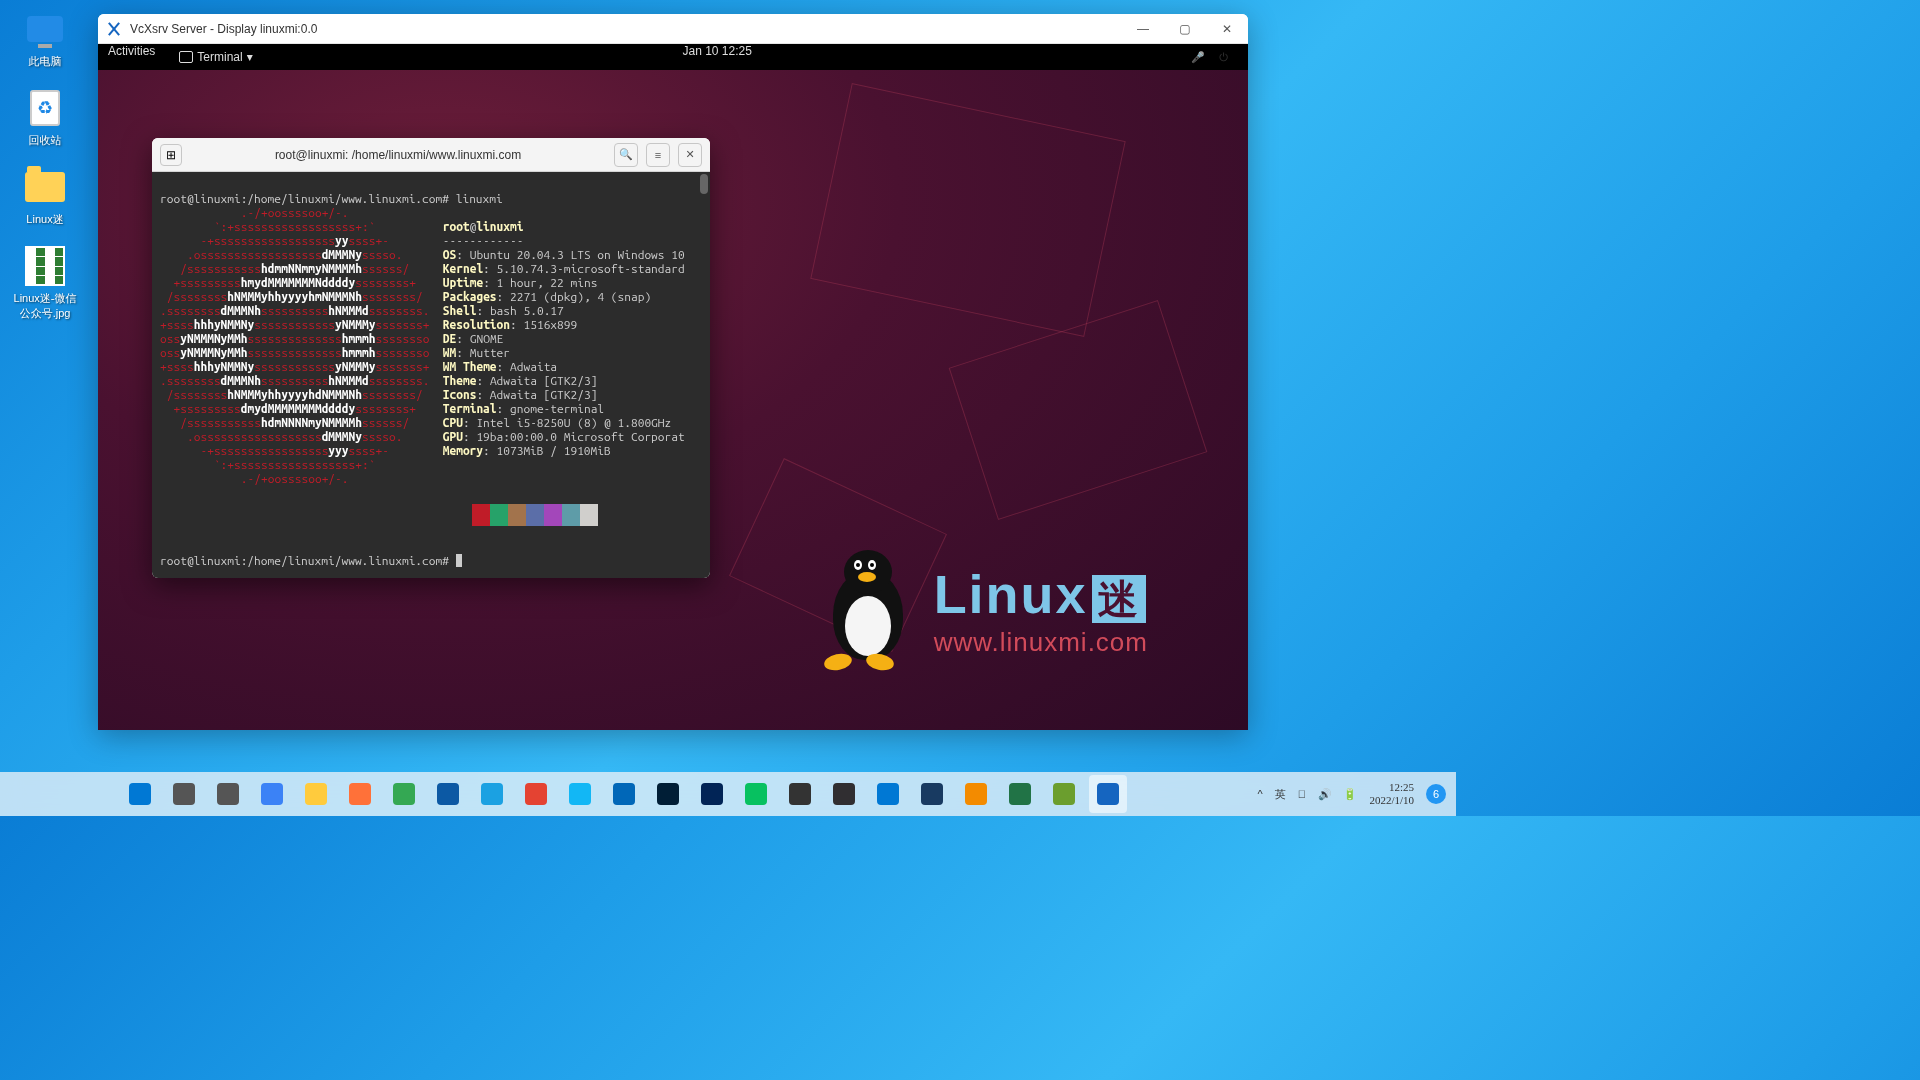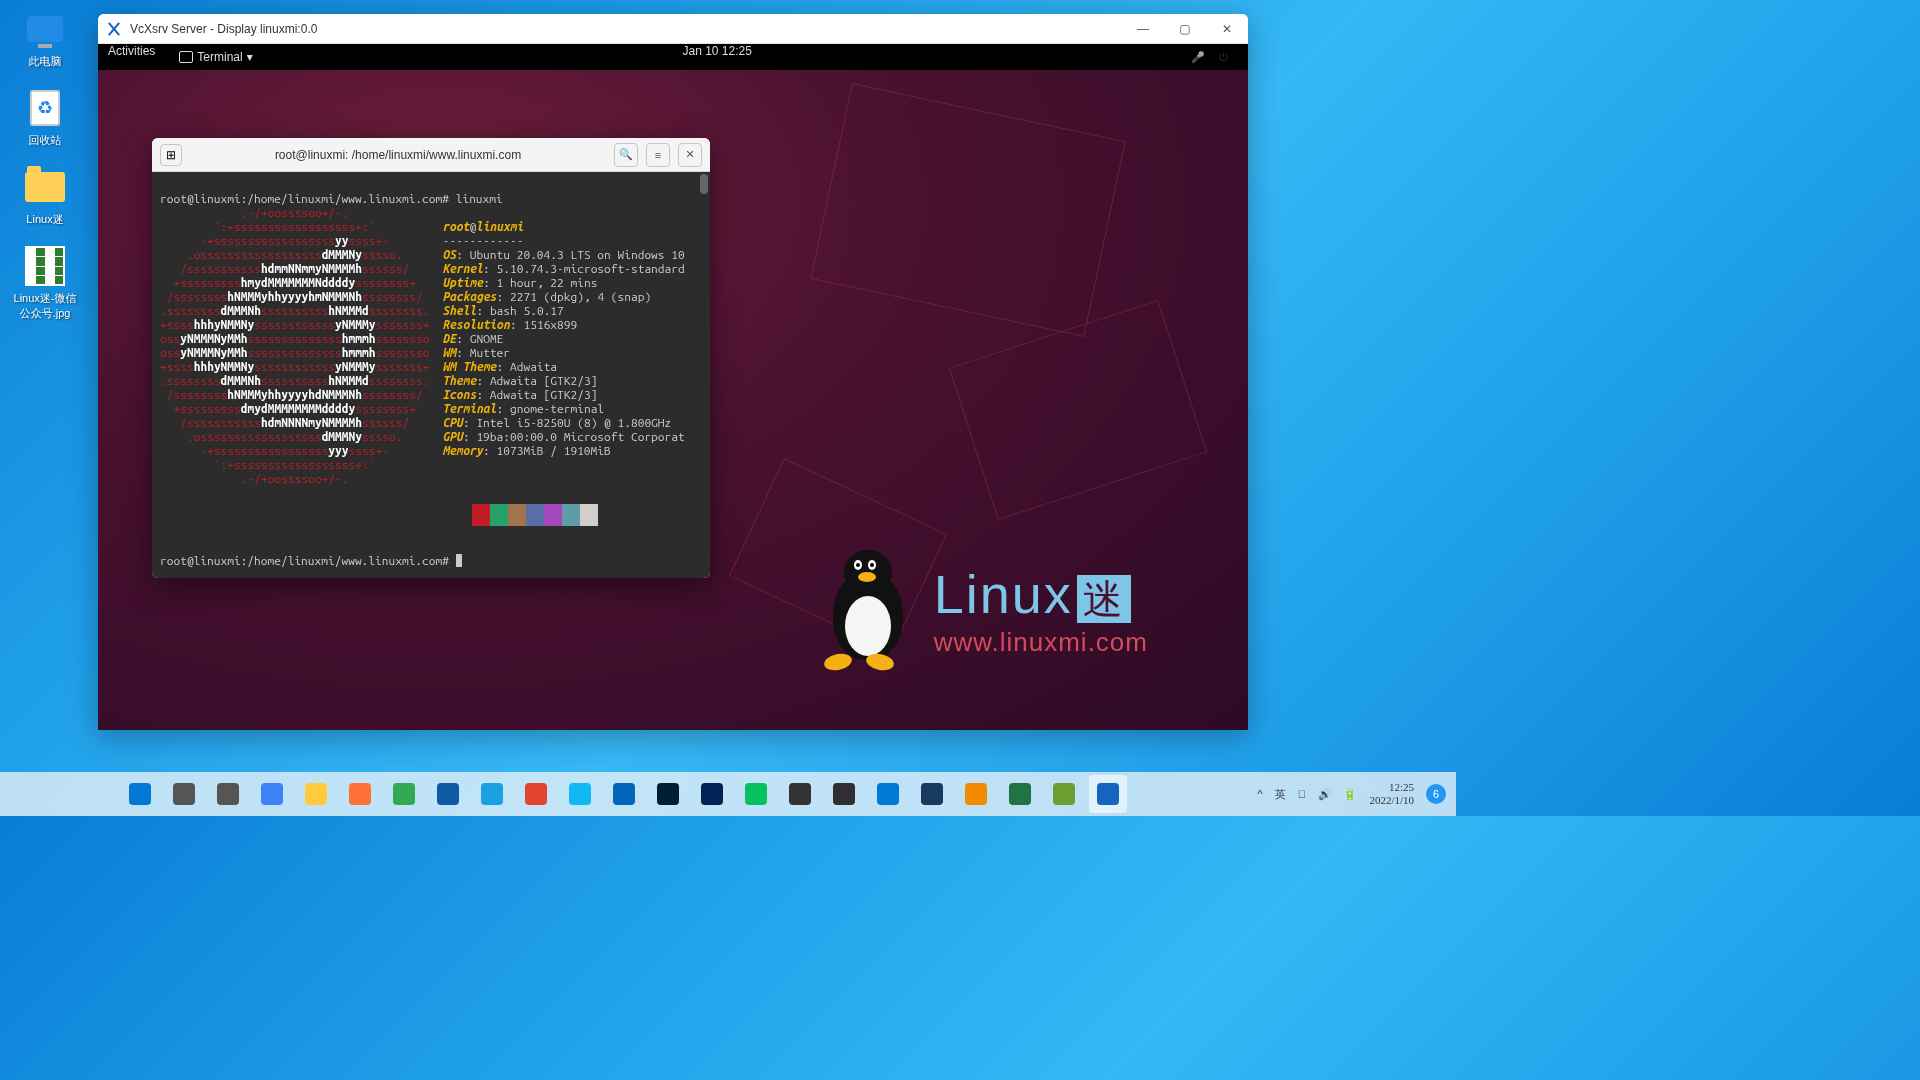--- a/index.html
+++ b/index.html
@@ -62,35 +62,35 @@
 .tux { width: 100px; height: 120px; position: relative; }
 .tux .body { width: 70px; height: 90px; background: #111; border-radius: 50% 50% 45% 45%; position: absolute; bottom: 10px; left: 15px; }
 .tux .belly { width: 46px; height: 60px; background: #f5f5f5; border-radius: 50%; position: absolute; bottom: 14px; left: 27px; }
 .tux .head { width: 48px; height: 44px; background: #111; border-radius: 50%; position: absolute; top: 0; left: 26px; }
 .tux .eye { width: 8px; height: 10px; background: #fff; border-radius: 50%; position: absolute; top: 10px; }
 .tux .eye.l { left: 36px; } .tux .eye.r { left: 50px; }
 .tux .eye::after { content: ""; width: 4px; height: 4px; background: #000; border-radius: 50%; position: absolute; top: 3px; left: 2px; }
 .tux .beak { width: 18px; height: 10px; background: #f5b014; border-radius: 50%; position: absolute; top: 22px; left: 40px; }
 .tux .foot { width: 28px; height: 16px; background: #f5b014; border-radius: 50%; position: absolute; bottom: 0; }
 .tux .foot.l { left: 6px; transform: rotate(-12deg); } .tux .foot.r { left: 48px; transform: rotate(12deg); }
-.brand-text .big { font-size: 54px; font-weight: 400; color: #7ec6e8; letter-spacing: 2px; }
+.brand-text .big { font-size: 54px; font-weight: 700; color: #7ec6e8; letter-spacing: 2px; }
 .brand-text .big .cn { font-size: 40px; background: #7ec6e8; color: #4a1130; padding: 2px 6px; margin-left: 4px; }
 .brand-text .url { font-size: 26px; color: #d14b5a; letter-spacing: 1px; }
 
 
 .term-win { position: absolute; top: 68px; left: 54px; width: 558px; background: #fff; border-radius: 6px; box-shadow: 0 8px 28px rgba(0,0,0,.5); }
 .term-head { height: 34px; background: #f4f4f4; display: flex; align-items: center; padding: 0 8px; gap: 8px; border-bottom: 1px solid #d5d5d5; border-radius: 6px 6px 0 0; }
 .term-head .nt { width: 22px; height: 22px; border: 1px solid #c7c7c7; border-radius: 4px; display: flex; align-items: center; justify-content: center; font-size: 12px; cursor: pointer; }
 .term-head .tt { flex: 1; text-align: center; font-size: 12px; color: #333; }
 .term-head .hb { width: 24px; height: 24px; border: 1px solid #c7c7c7; border-radius: 4px; display: flex; align-items: center; justify-content: center; cursor: pointer; font-size: 11px; color: #555; }
 .term-body { background: #2c2c2c; color: #ccc; font-family: "Ubuntu Mono", "Consolas", monospace; font-size: 12px; line-height: 14px; padding: 6px 8px 10px; border-radius: 0 0 6px 6px; white-space: pre; position: relative; }
 .term-body .scrollbar { position: absolute; top: 2px; right: 2px; width: 8px; height: 20px; background: #666; border-radius: 4px; }
 .c-r { color: #c01c28; }
 .c-w { color: #fff; font-weight: 700; }
-.neo-key { color: #eab308; font-weight: 700; font-style: italic; }
+.neo-key { color: #fef9c3; font-weight: 700; }
 .neo-val { color: #ccc; }
 .swatches { display: flex; margin-top: 4px; margin-left: 294px; }
 .swatches span { width: 18px; height: 22px; display: inline-block; }
 .sw0{background:#2c2c2c;} .sw1{background:#c01c28;} .sw2{background:#26a269;} .sw3{background:#a2734c;}
 .sw4{background:#5b6ea8;} .sw5{background:#a347ba;} .sw6{background:#5e9ca8;} .sw7{background:#d0cfcc;}
 
 
 .taskbar { position: absolute; bottom: 0; left: 0; right: 0; height: 44px; background: rgba(225,238,248,.82); backdrop-filter: blur(10px); display: flex; align-items: center; }
 .taskbar .center { flex: 1; display: flex; align-items: center; justify-content: center; gap: 6px; }
 .tbtn { width: 38px; height: 38px; display: flex; align-items: center; justify-content: center; border-radius: 4px; cursor: pointer; font-size: 18px; }

